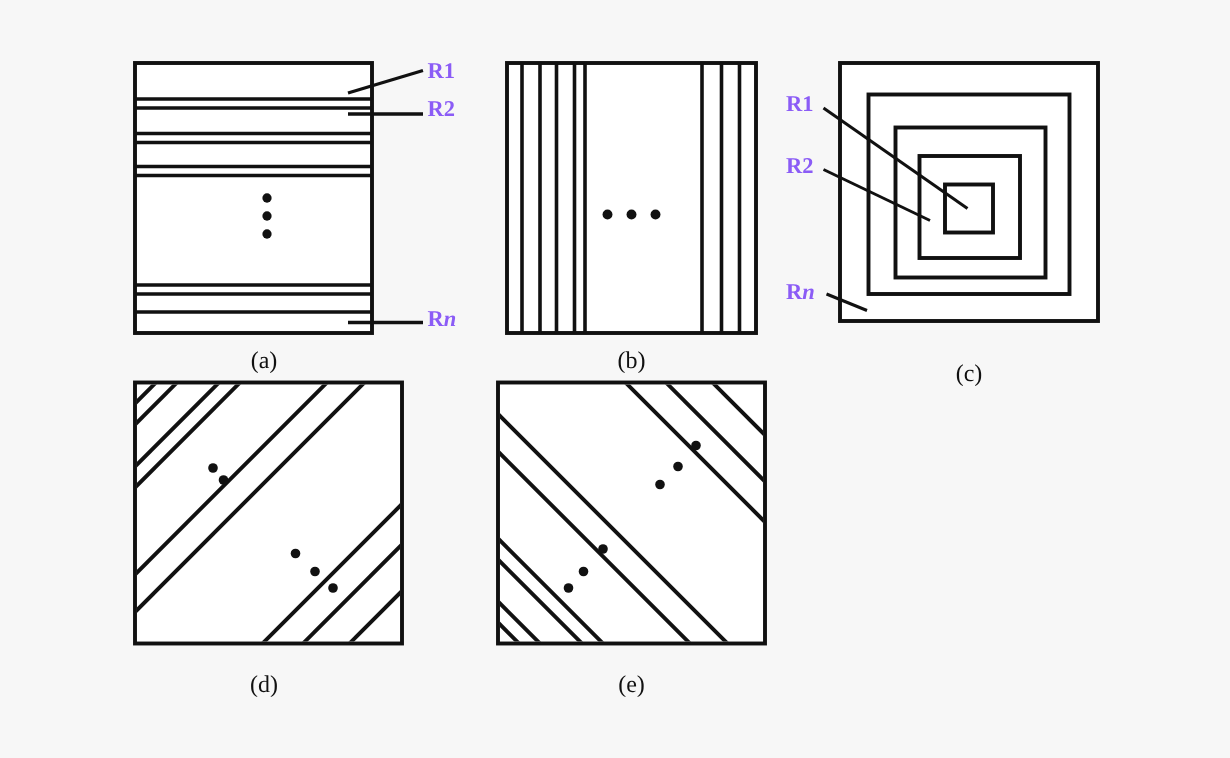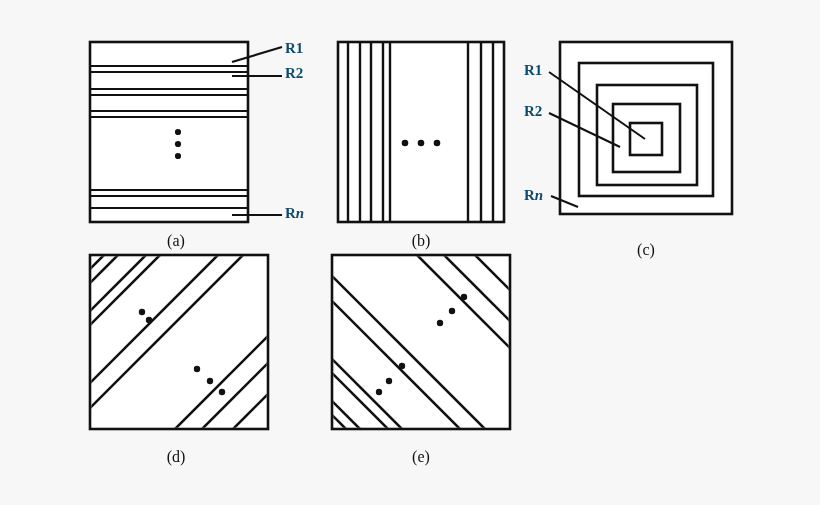--- a/index.html
+++ b/index.html
@@ -19,21 +19,21 @@
     left: 0;
     top: 0;
     width: 820px;
     height: 505px;
   }
   .label-text {
     position: absolute;
     font-family: "Liberation Serif", serif;
     font-weight: bold;
     font-size: 15px;
-    color: #0c4a6e;
+    color: #8b5cf6;
     background: #f7f7f7;
     white-space: nowrap;
     line-height: 1;
   }
   .label-text .ital {
     font-style: italic;
   }
   .caption {
     position: absolute;
     font-family: "Liberation Serif", serif;

